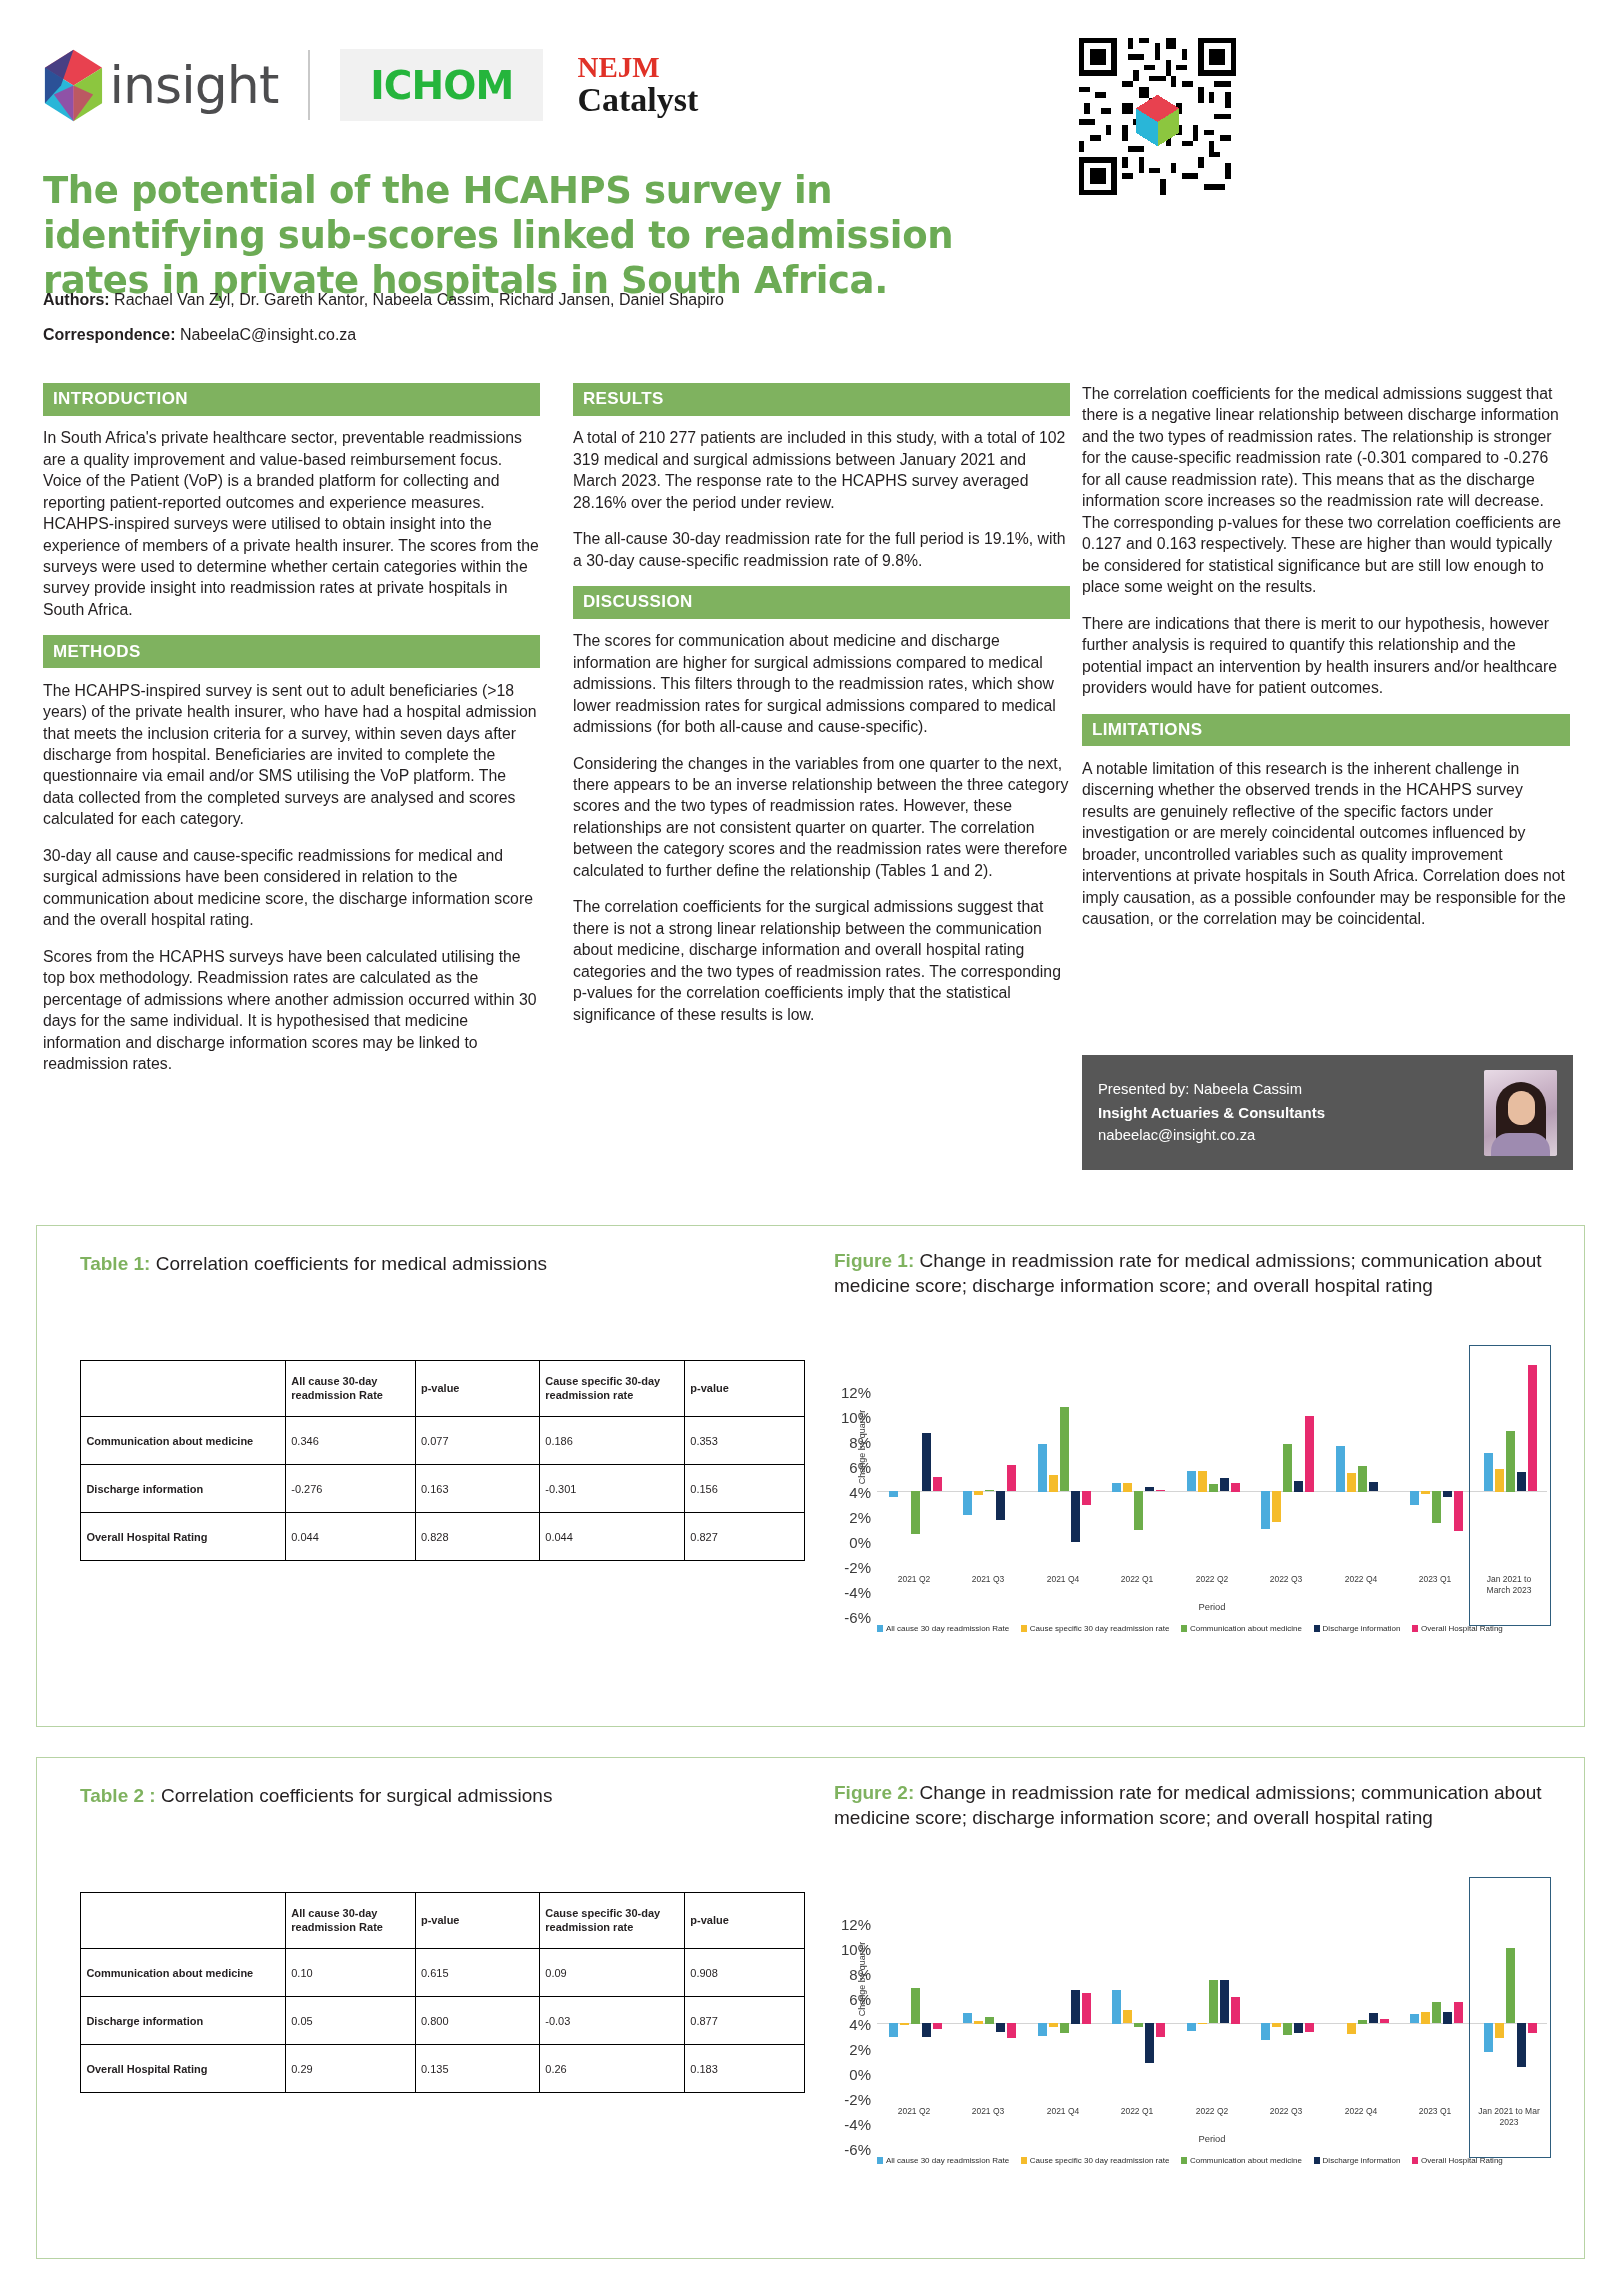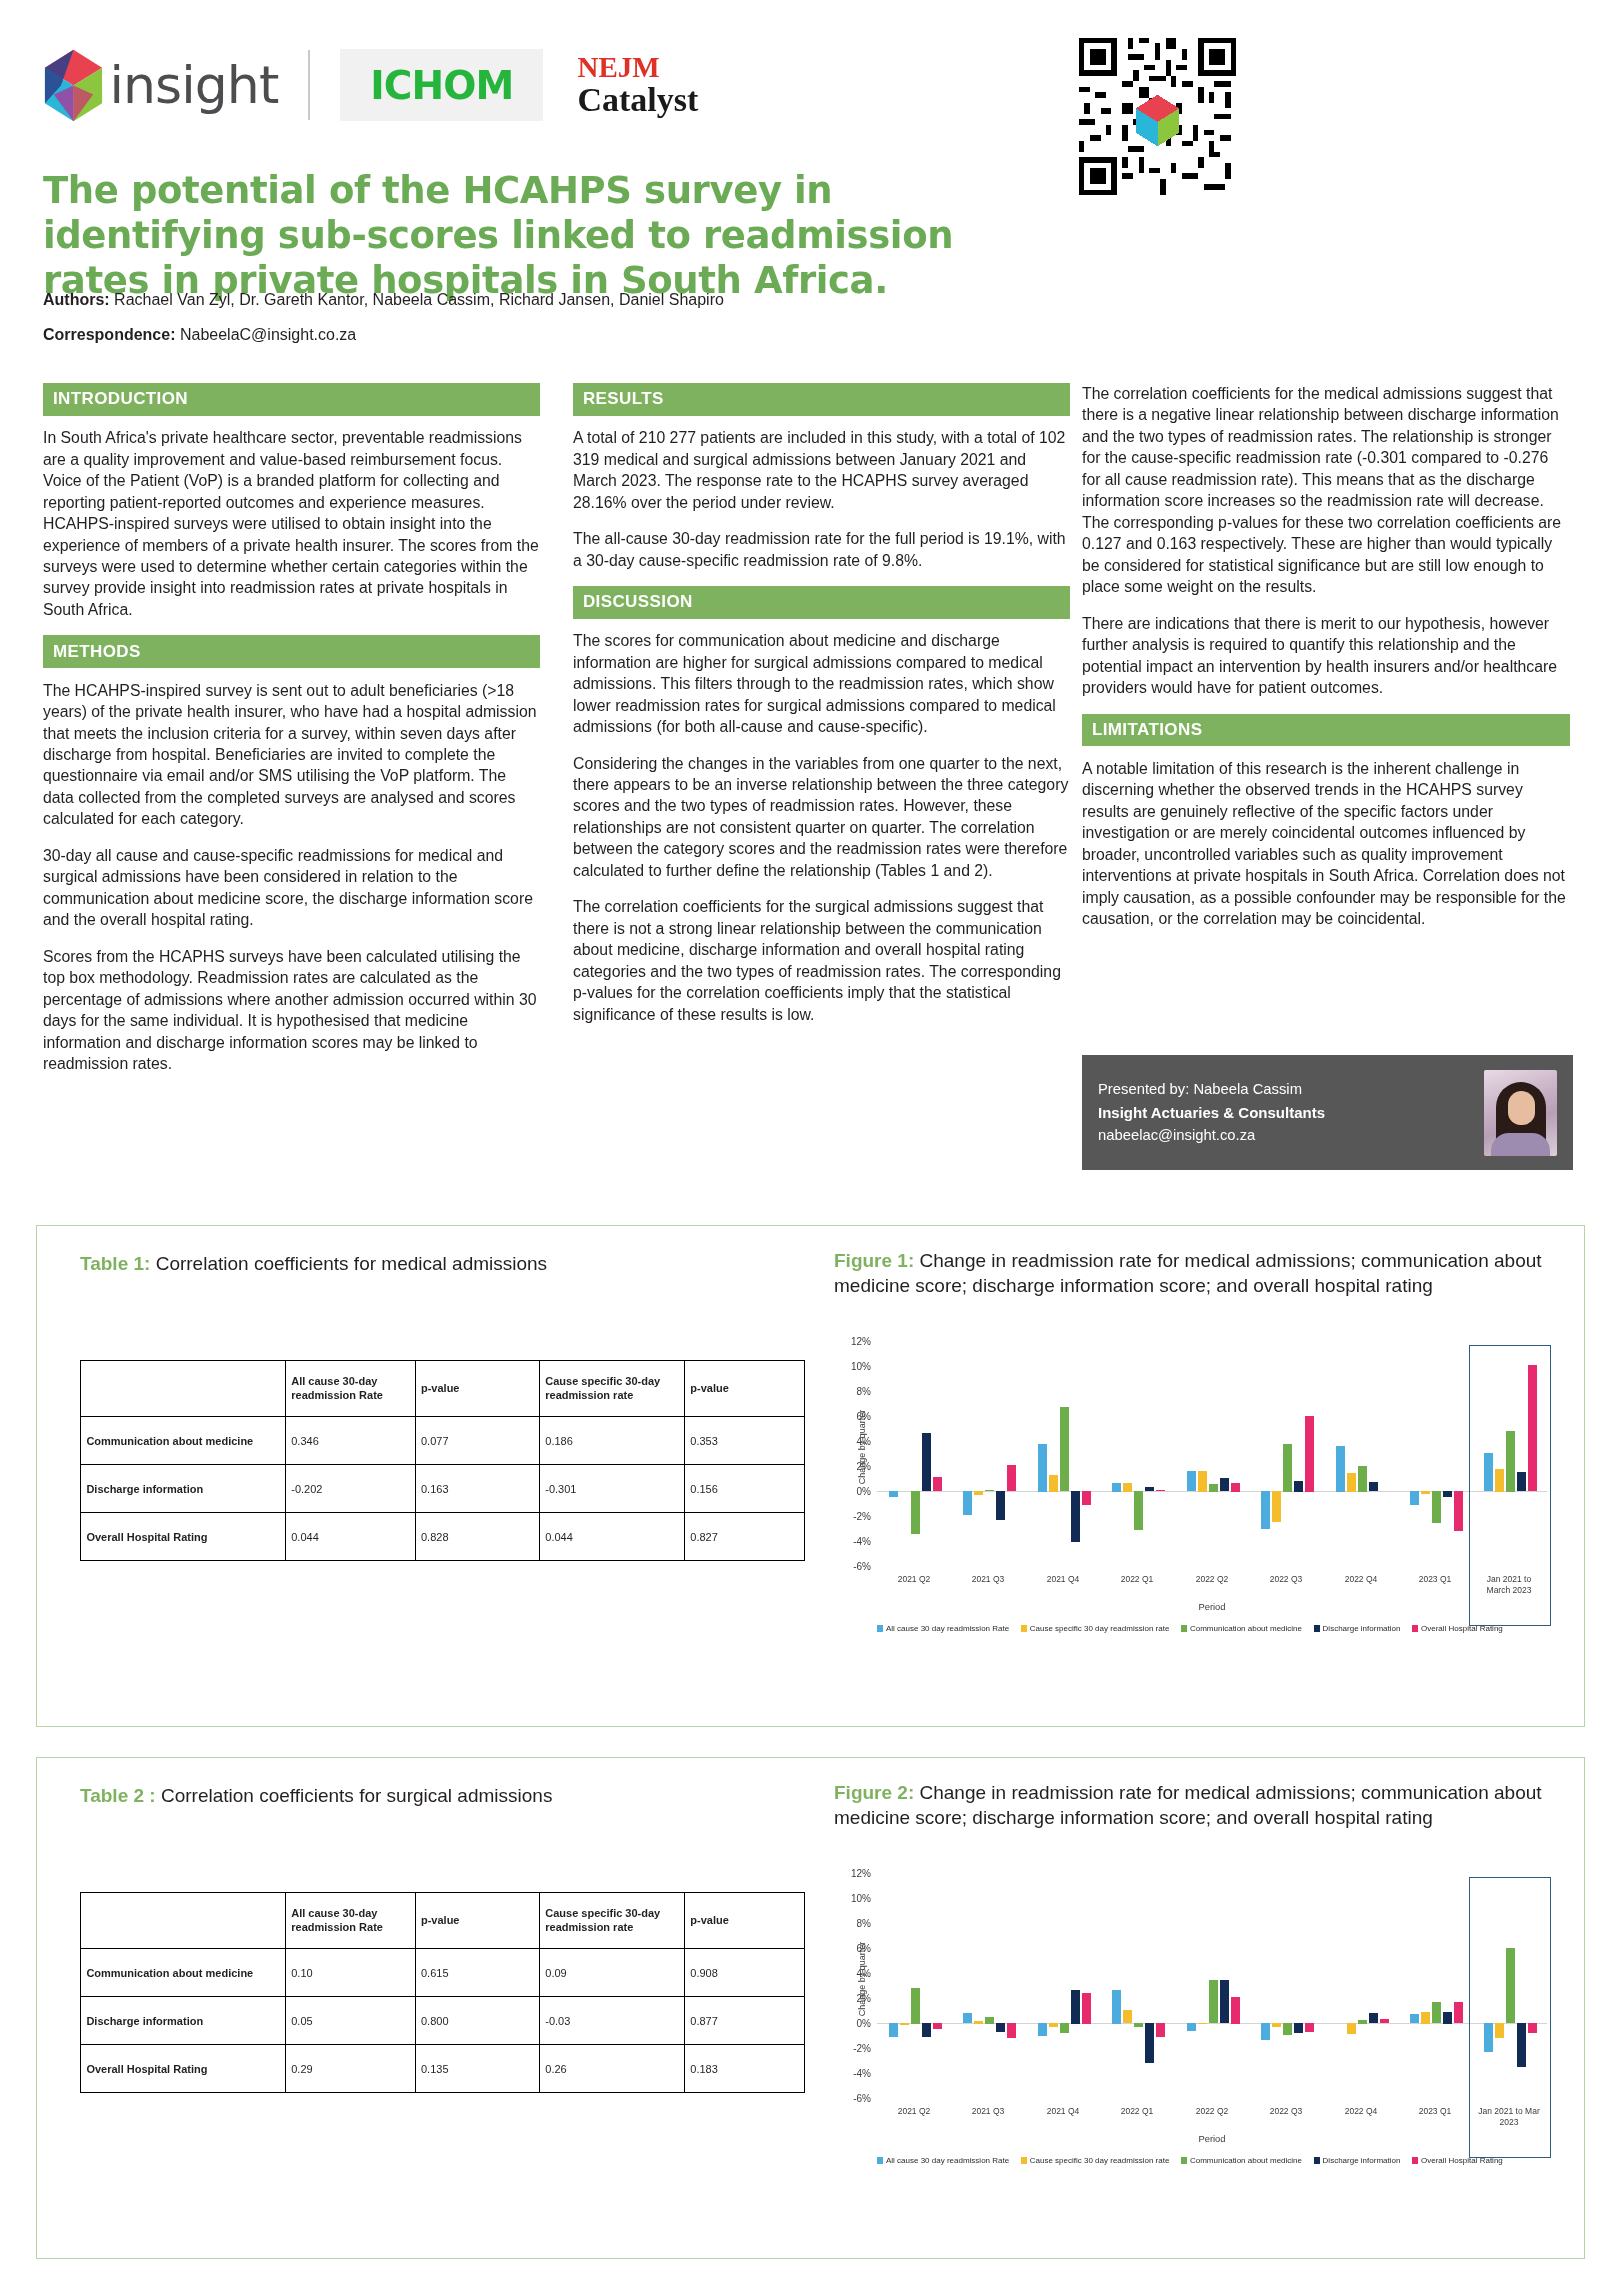--- a/index.html
+++ b/index.html
@@ -99,21 +99,21 @@
   table.dt .c4 { width:134px; }
   table.dt tr { height:48px; }
   table.dt tr.hdr { height:56px; }
 
   
   .chart-wrap { position:absolute; }
   .y-title {
     position:absolute; left:-1.8px; top:50%; transform:translateY(-50%) rotate(-90deg);
     transform-origin:center; font-size:9px; color:#3b3b3b; white-space:nowrap;
   }
-  .ytick { position:absolute; font-size:10px; color:#3b3b3b; text-align:right; width:30px; }
+  .ytick { position:absolute; font-size:15px; color:#3b3b3b; text-align:right; width:30px;margin-top:48px; }
   .plot { position:absolute; border:none; }
   .zeroline { position:absolute; height:0.9px; background:#d4d4d4; left:0; right:0; }
   .grp { flex:1; position:relative; }
   .bar { width:9.9px; margin:0 1.3px; position:absolute; }
   .xlab { position:absolute; font-size:8.5px; color:#3b3b3b; text-align:center; line-height:1.3; white-space:pre-line; }
   .x-title { position:absolute; font-size:9.4px; color:#3b3b3b; text-align:center; }
   .highlight-box { position:absolute; border:1.4px solid #2e5d7d; }
   .legend { position:absolute; display:flex; gap:11.6px; align-items:center; font-size:8px; color:#2b2b2b; white-space:nowrap; }
   .legend-item { display:flex; align-items:center; gap:2.7px; }
   .swatch { width:6.3px; height:6.3px; flex:none; }
@@ -292,21 +292,21 @@
       </tr>
       <tr>
         <td class="rowhead">Communication about medicine</td>
         <td>0.346</td>
         <td>0.077</td>
         <td>0.186</td>
         <td>0.353</td>
       </tr>
       <tr>
         <td class="rowhead">Discharge information</td>
-        <td>-0.202</td>
+        <td>-0.276</td>
         <td>0.163</td>
         <td>-0.301</td>
         <td>0.156</td>
       </tr>
       <tr>
         <td class="rowhead">Overall Hospital Rating</td>
         <td>0.044</td>
         <td>0.828</td>
         <td>0.044</td>
         <td>0.827</td>

